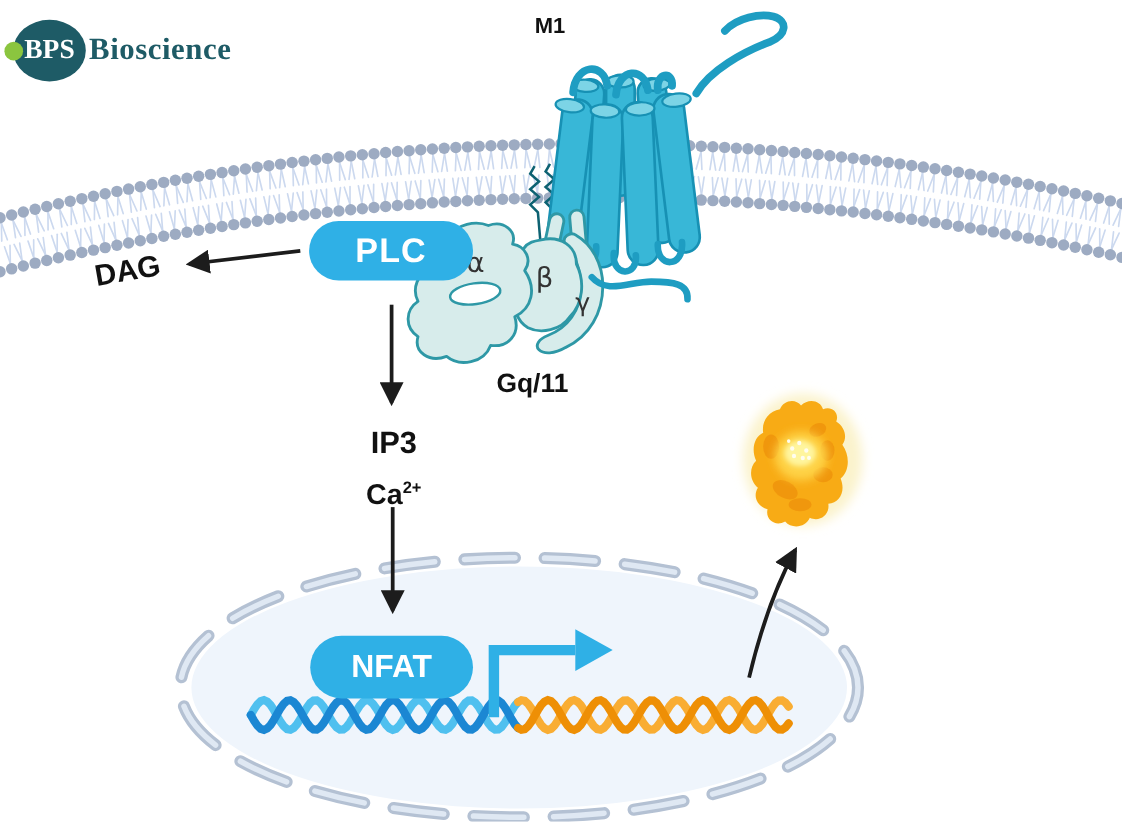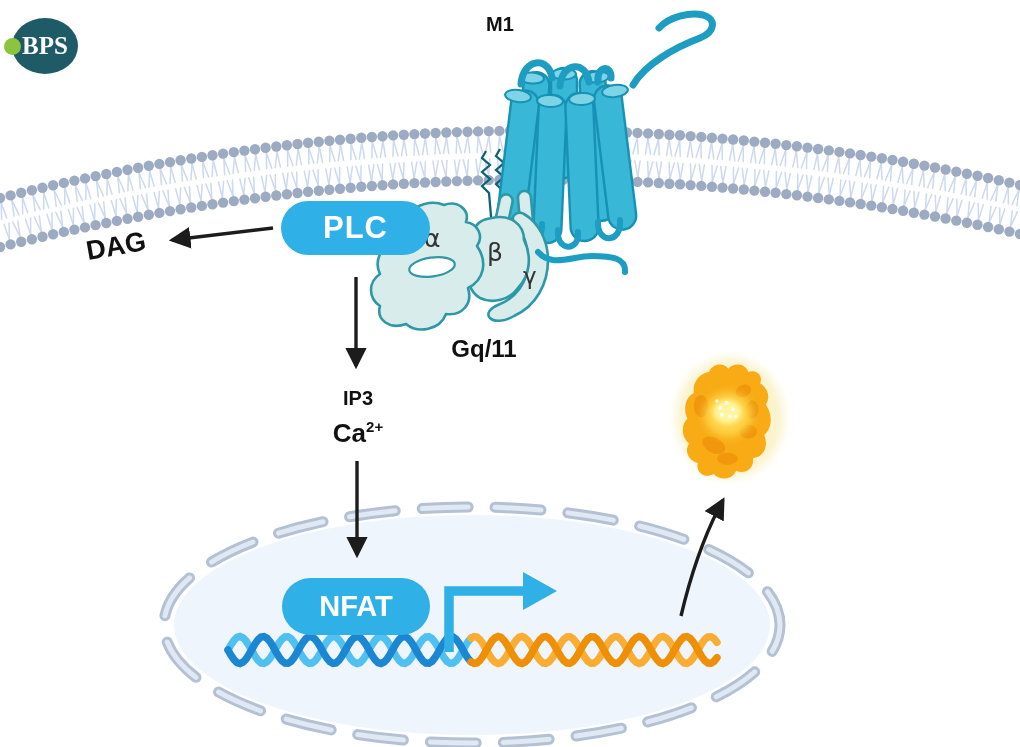--- a/index.html
+++ b/index.html
@@ -35,22 +35,22 @@
        text-align:center;line-height:1.05;}
   .greek{position:absolute;z-index:2;color:#333;font-family:"DejaVu Sans",sans-serif;}
   .pill{position:absolute;z-index:2;background:var(--pill-blue);color:#fff;font-weight:bold;
         display:flex;align-items:center;justify-content:center;}
   #plc-pill{left:281px;top:201px;width:149px;height:54px;border-radius:27px;
             font-size:31px;letter-spacing:1px;}
   #nfat-pill{left:282px;top:578px;width:148px;height:57px;border-radius:29px;font-size:29px;}
   #m1-label{left:468px;top:14px;width:64px;font-size:20px;}
   #dag-label{left:80px;top:232px;width:72px;font-size:27px;transform:rotate(-10deg);}
   #gq11-label{left:438px;top:336px;width:92px;font-size:24px;}
-  #ip3-label{left:318px;top:388px;width:80px;font-size:20px;}
-  #ca-label{left:318px;top:419px;width:80px;font-size:26px;}
+  #ip3-label{left:318px;top:388px;width:80px;font-size:28px;}
+  #ca-label{left:318px;top:436px;width:80px;font-size:26px;}
   #ca-label sup{font-size:15px;}
   #luciferase-label{left:652px;top:306px;width:175px;font-size:27px;}
   #alpha-label{left:424px;top:224px;font-size:25px;}
   #beta-label{left:487px;top:238px;font-size:25px;}
   #gamma-label{left:523px;top:263px;font-size:23px;}
 
   
   .logo{position:absolute;left:4px;top:18px;z-index:2;display:flex;align-items:center;
         font-family:"Liberation Serif",serif;}
   .logo .dot{width:17px;height:17px;border-radius:50%;background:var(--logo-green);
@@ -750,20 +750,21 @@
       <path class="arrow" marker-end="url(#ah)" d="M 357 461 L 357 555"></path>
       <path class="arrow" marker-end="url(#ah)" d="M 681 616 Q 697 548 723 500"></path>
     </g>
   </svg>
 
   <div class="logo">
     <span class="dot"></span>
     <span class="oval">
       <span>BPS</span>
     </span>
+    <span class="word">Bioscience</span>
   </div>
 
   <div class="lbl" id="m1-label">M1</div>
   <div class="lbl" id="dag-label">DAG</div>
   <div class="lbl" id="gq11-label">Gq/11</div>
   <div class="lbl" id="ip3-label">IP3</div>
   <div class="lbl" id="ca-label"><span>Ca</span><sup>2+</sup></div>
   <div class="greek" id="alpha-label">α</div>
   <div class="greek" id="beta-label">β</div>
   <div class="greek" id="gamma-label">γ</div>

